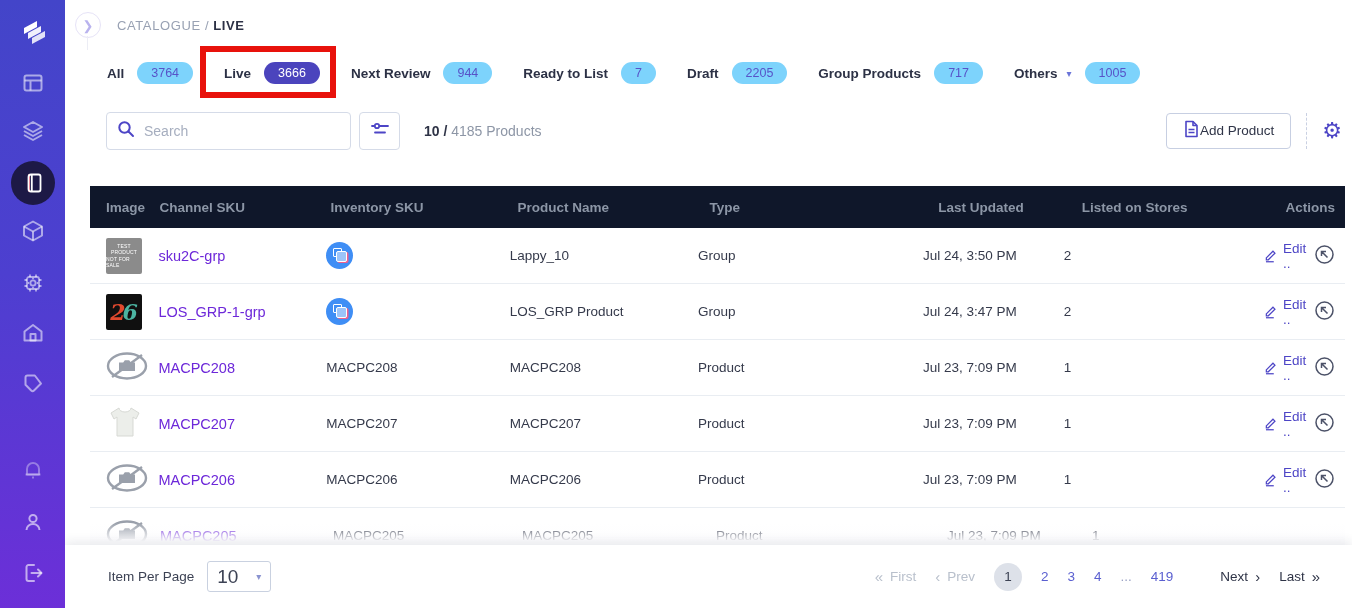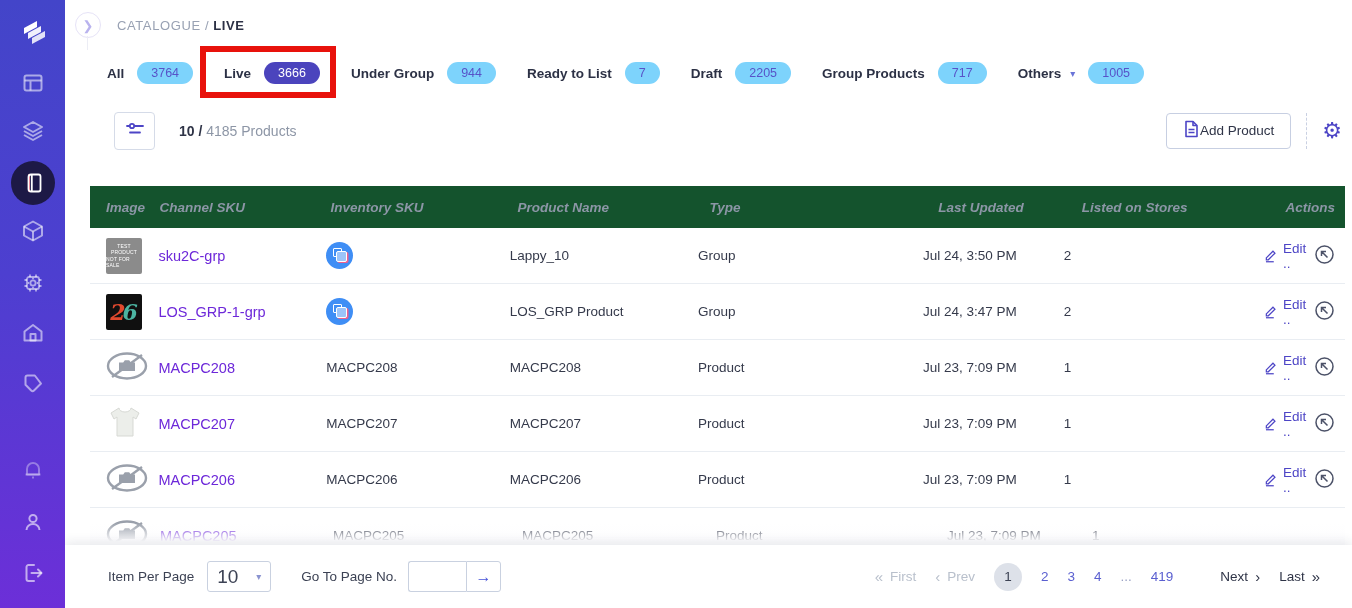--- a/index.html
+++ b/index.html
@@ -49,21 +49,21 @@
   .count-text b { color:#2f3447; font-weight:700; }
   .tright { display:flex; align-items:center; }
   .add-btn { height:36px; padding:0 16px; border:1px solid #c7cfe2; border-radius:4px; background:#fff;
     display:flex; align-items:center; gap:1px; font-size:13.5px; color:#2f3447; cursor:pointer; }
   .v-dash { width:0; height:36px; border-left:1px dashed #c9d0e2; margin:0 15px; }
   .gear { color:#4d45c6; font-size:22px; line-height:1; cursor:pointer; }
 
   
   .table-wrap { position:absolute; top:186px; left:25px; right:7px; bottom:63px; overflow:hidden; }
   .trow { display:flex; align-items:center; padding-left:16px; }
-  .thead { height:42px; background:#14532d;font-style:italic; }
+  .thead { height:42px; background:#0f172a; }
   .thead .cell { color:#8c96a6; font-size:13.5px; font-weight:700; }
   .tbody-row { height:56px; border-bottom:1px solid #e9edf2; background:#fff; }
   .cell { font-size:13.5px; color:#353a4b; }
   .c-img { width:54px; }
   .c-csku { width:173px; }
   .c-isku { width:189px; }
   .c-name { width:194px; }
   .c-type { width:203px; }
   .c-upd  { width:145px;margin-left:28px; }
   .c-store{ width:206px; }
@@ -210,21 +210,21 @@
       <div class="tab">
         <span class="tab-label">All</span>
         <span class="pill">3764</span>
       </div>
       <div class="tab tab-live-wrap">
         <div class="annotation-box"></div>
         <span class="tab-label">Live</span>
         <span class="pill active">3666</span>
       </div>
       <div class="tab">
-        <span class="tab-label">Under Group</span>
+        <span class="tab-label">Next Review</span>
         <span class="pill">944</span>
       </div>
       <div class="tab">
         <span class="tab-label">Ready to List</span>
         <span class="pill">7</span>
       </div>
       <div class="tab">
         <span class="tab-label">Draft</span>
         <span class="pill">2205</span>
       </div>
@@ -234,20 +234,29 @@
       </div>
       <div class="tab">
         <span class="tab-label">Others</span>
         <span class="caret-sm">▾</span>
         <span class="pill">1005</span>
       </div>
     </div>
 
     <div class="toolbar">
       <div class="tleft">
+        <div class="search-box">
+          <span>
+            <svg width="18" height="18" viewBox="0 0 18 18" fill="none" stroke="#4d45c6" stroke-width="2" stroke-linecap="round">
+              <circle cx="7.5" cy="7.5" r="5.2"></circle>
+                <path d="M11.5 11.5 L16 16"></path>
+            </svg>
+          </span>
+          <input type="text" placeholder="Search" style="">
+        </div>
         <div class="filter-btn">
           <span>
             <svg width="22" height="18" viewBox="0 0 22 18" fill="none" stroke="#4d45c6" stroke-width="1.8" stroke-linecap="round">
               <path d="M3 6 H19"></path>
                 <circle cx="8" cy="6" r="2.2" fill="#fff"></circle>
                 <path d="M6 12.5 H16"></path>
             </svg>
           </span>
         </div>
         <div class="count-text">
@@ -470,29 +479,20 @@
       </div>
     </div>
     <div class="fade-bottom"></div>
 
     <div class="footerbar">
       <div class="fleft">
         <span class="flabel">Item Per Page</span>
         <div class="ipp-select">
           <span>10</span>
           <span class="car">▾</span>
-        </div>
-        <div class="goto-wrap">
-          <span class="flabel">Go To Page No.</span>
-          <div class="goto-group">
-            <input class="goto-input" type="text" value="" style="">
-            <button class="goto-btn">
-              <span>→</span>
-            </button>
-          </div>
         </div>
       </div>
       <div class="pager">
         <span class="pg-dis">
           <span class="chev">«</span>
           <span>First</span>
         </span>
         <span class="pg-dis">
           <span class="chev">‹</span>
           <span>Prev</span>

